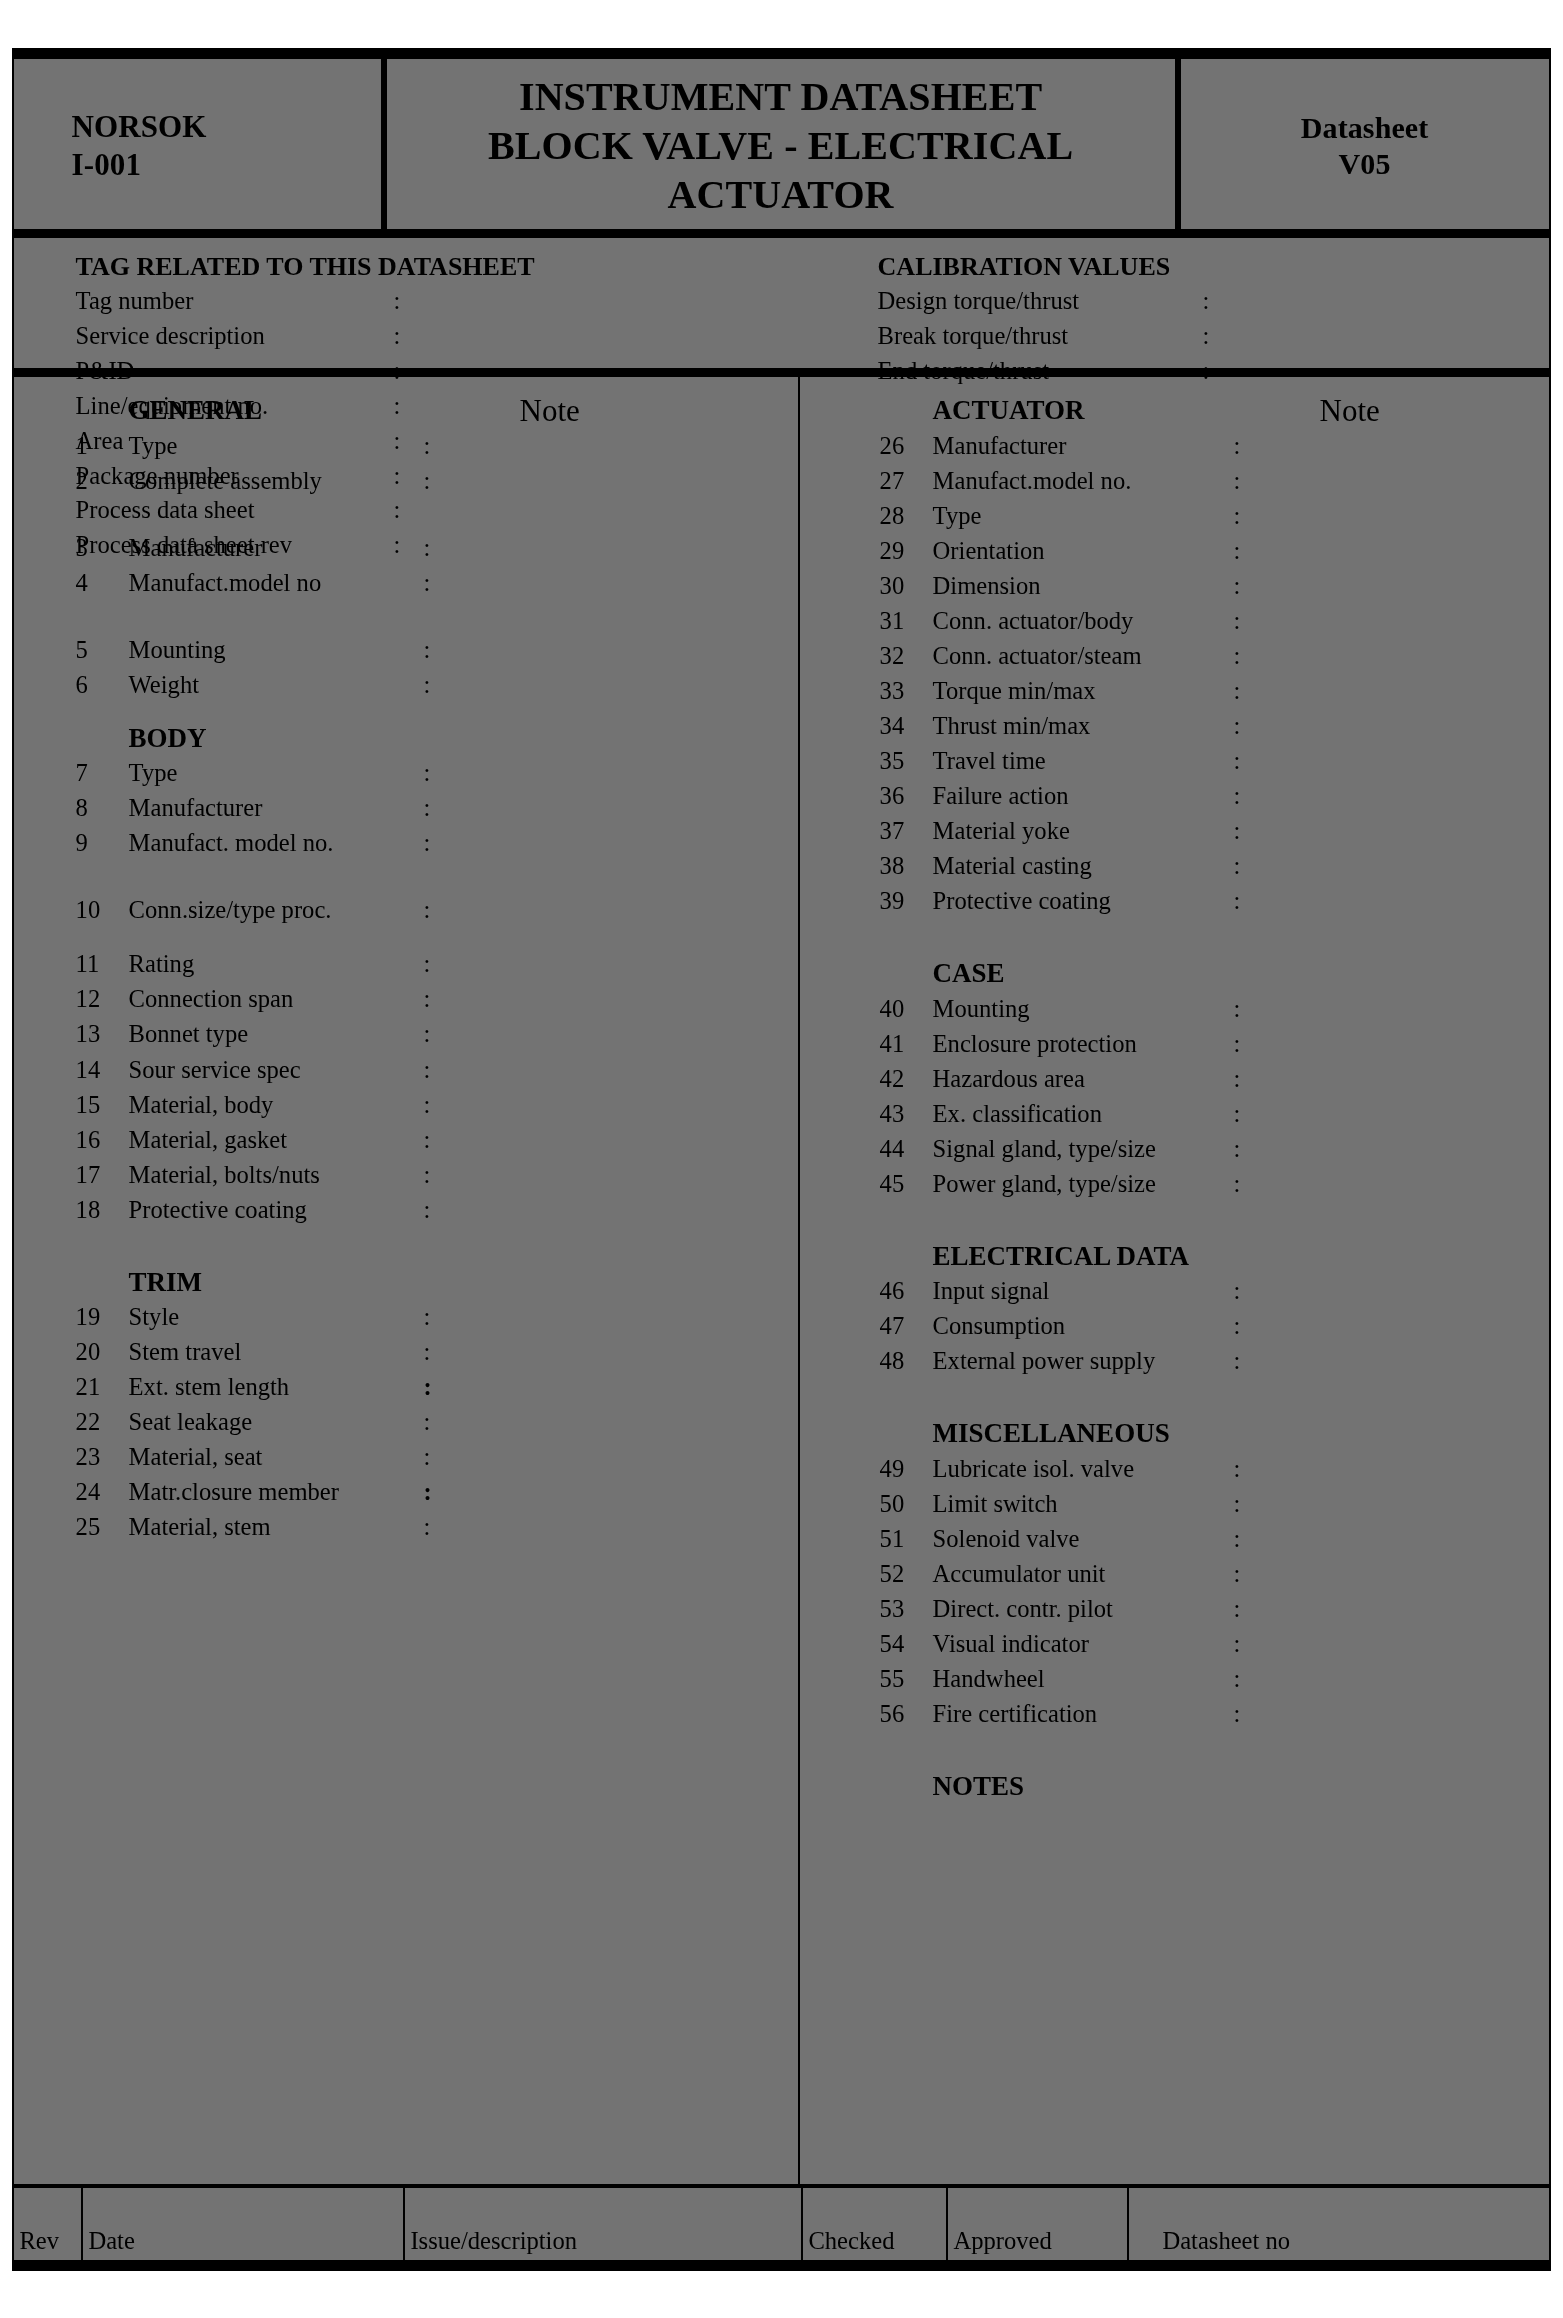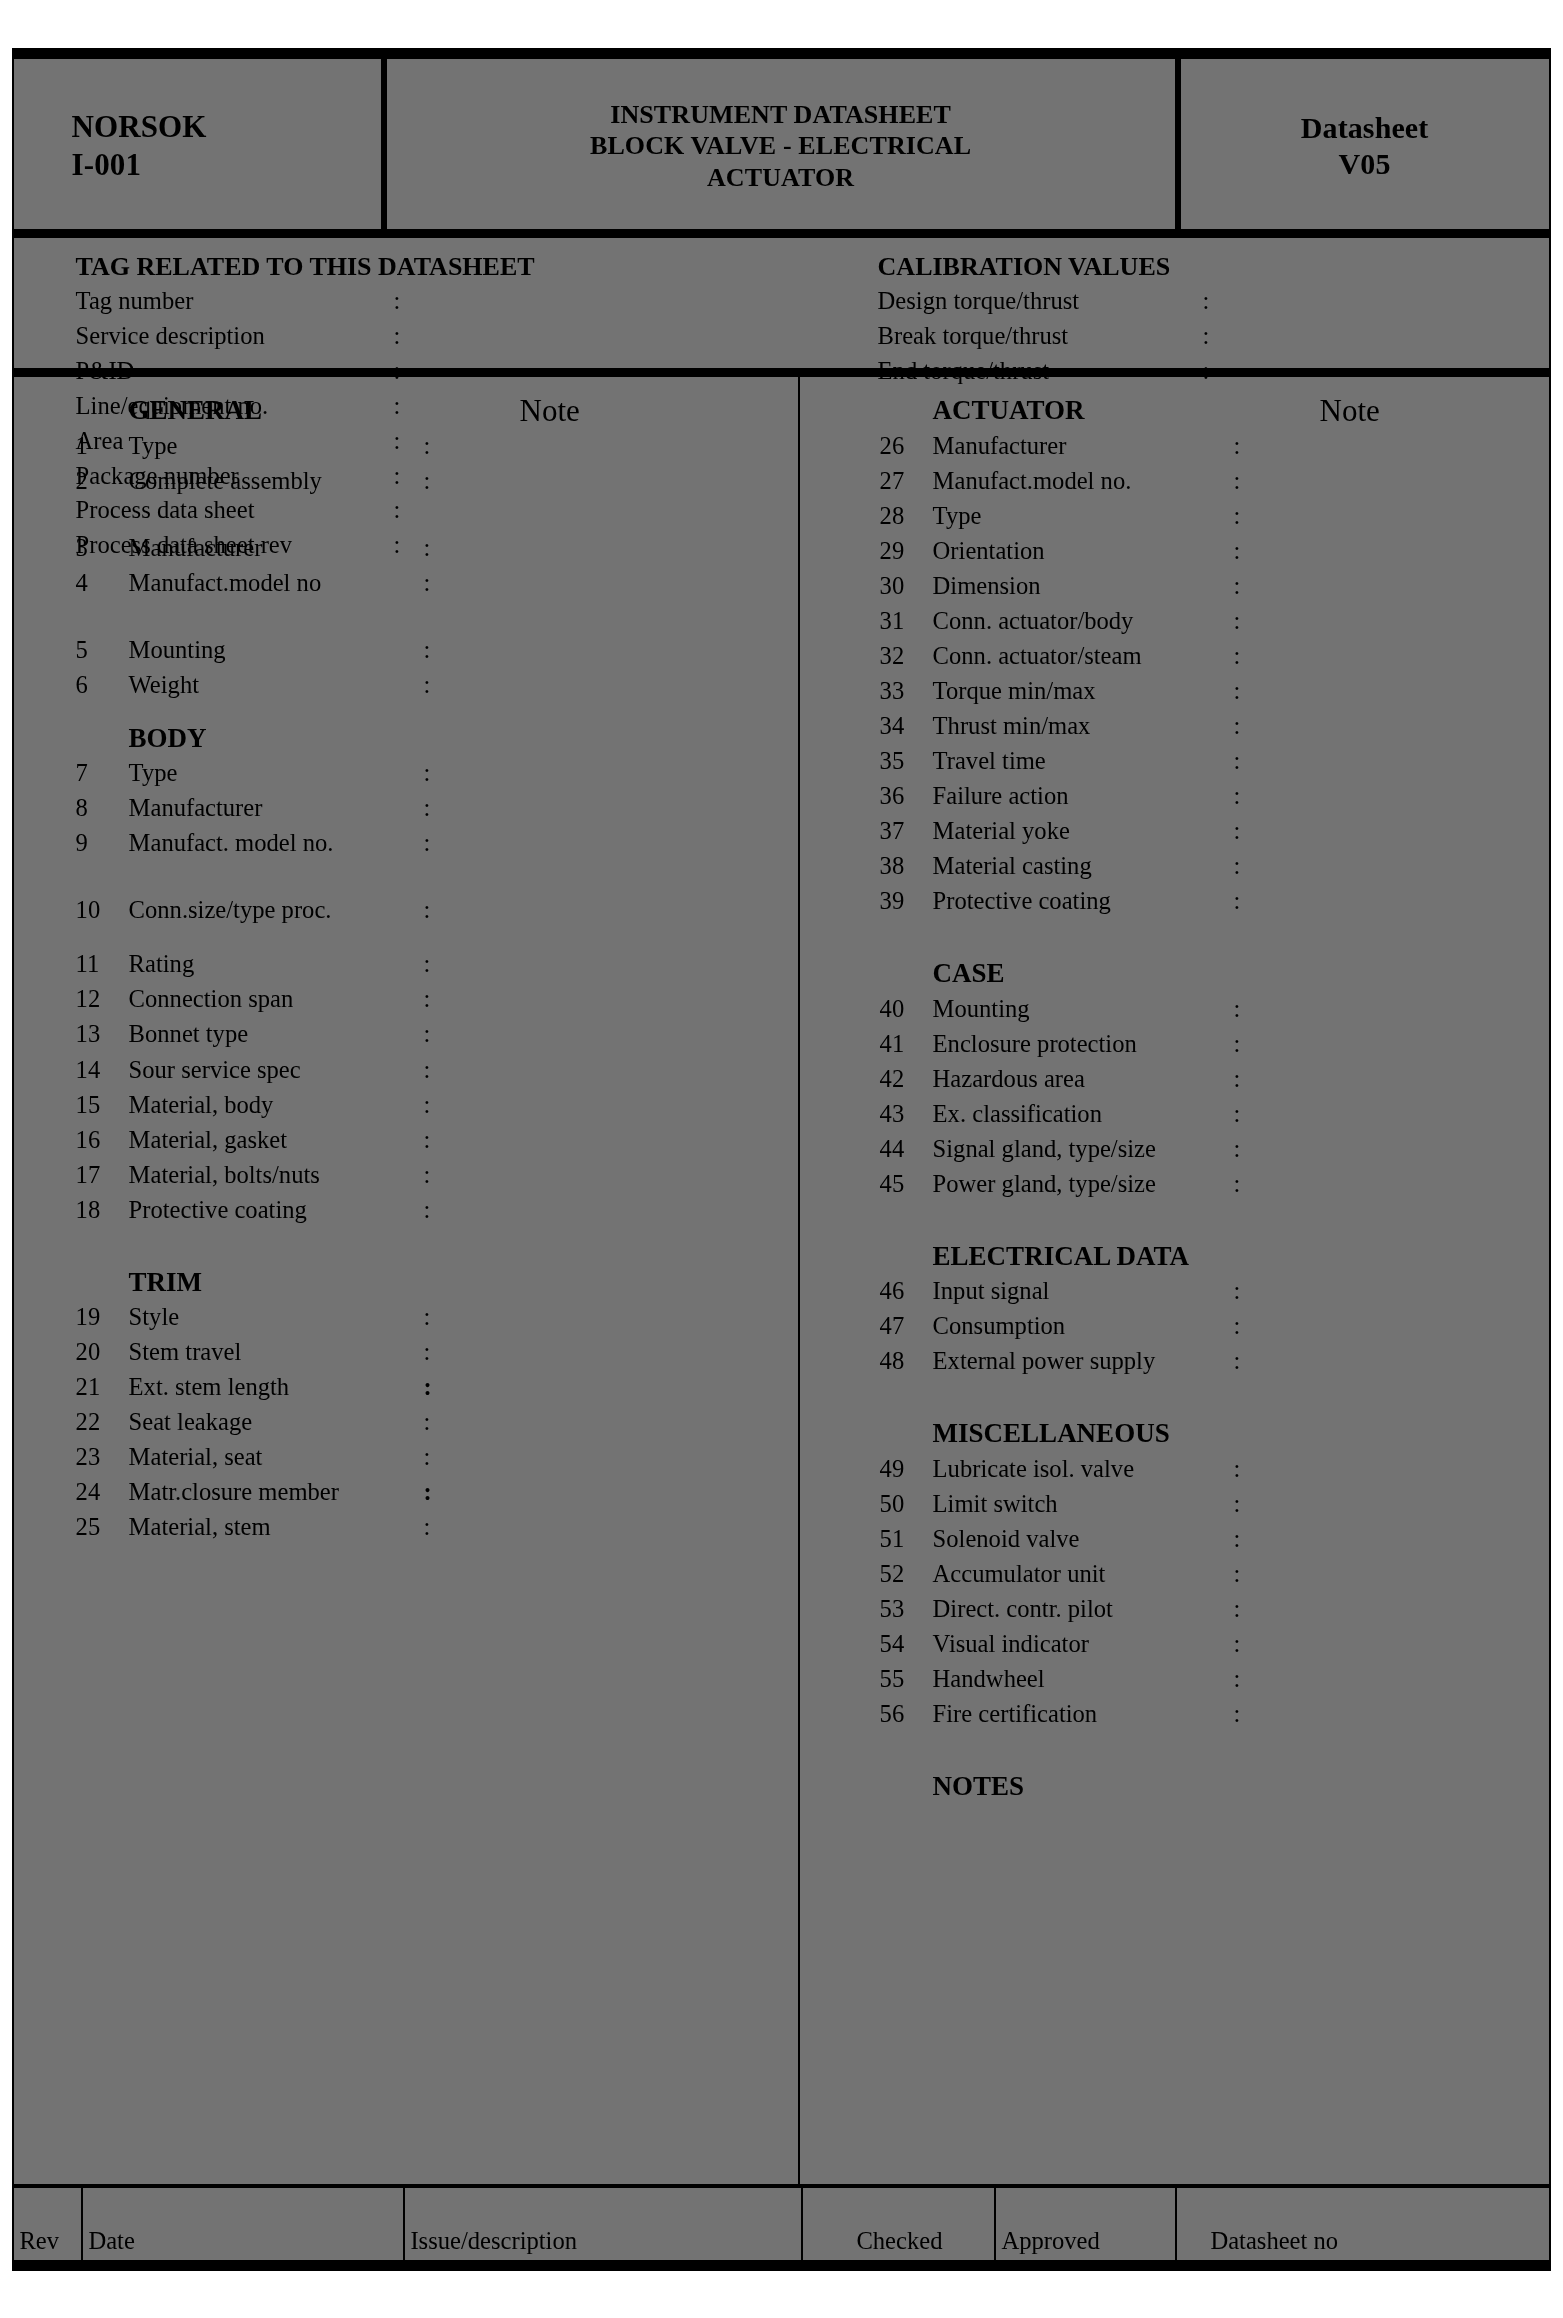--- a/index.html
+++ b/index.html
@@ -61,21 +61,21 @@
   .hdr-cell.right {
     flex: 1;
   }
   .hdr-line {
     font-weight: bold;
     font-size: 31px;
     line-height: 1.22;
     letter-spacing: 0.1px;
     white-space: nowrap;
   }
-  .hdr-cell.mid .hdr-line { font-size: 26px; text-align: left; }
+  .hdr-cell.mid .hdr-line { font-size: 40px; text-align: left; }
   .hdr-cell.right .hdr-line { font-size: 30px; text-align: center; }
 
   
   .tagblock {
     position: absolute;
     left: 0;
     top: 188px;
     width: 100%;
     height: 139px;
     border-bottom: 9.4px solid #000;
@@ -689,21 +689,21 @@
     <div class="foot-row" id="foot-row">
         <div class="fcell" style="width: 69px;">
           <span>Rev</span>
         </div>
         <div class="fcell" style="width: 322px;">
           <span>Date</span>
         </div>
         <div class="fcell" style="width: 398px;">
           <span>Issue/description</span>
         </div>
-        <div class="fcell" style="width: 145px; margin-left: 48px;">
+        <div class="fcell" style="width: 145px;">
           <span>Checked</span>
         </div>
         <div class="fcell" style="width: 181px;">
           <span>Approved</span>
         </div>
         <div class="fcell" style="flex: 1 1 0%; margin-left: 28px;">
           <span>Datasheet no</span>
         </div>
       </div>
   </div>

